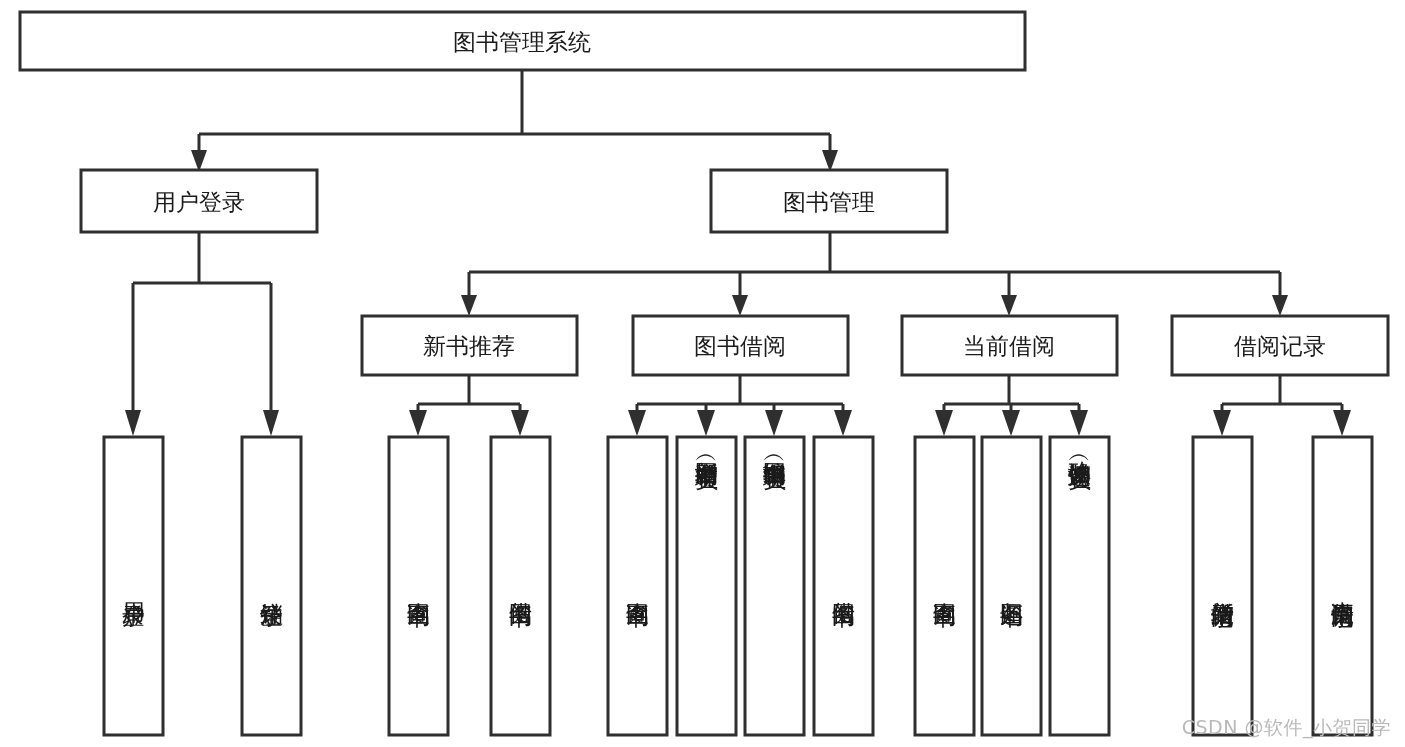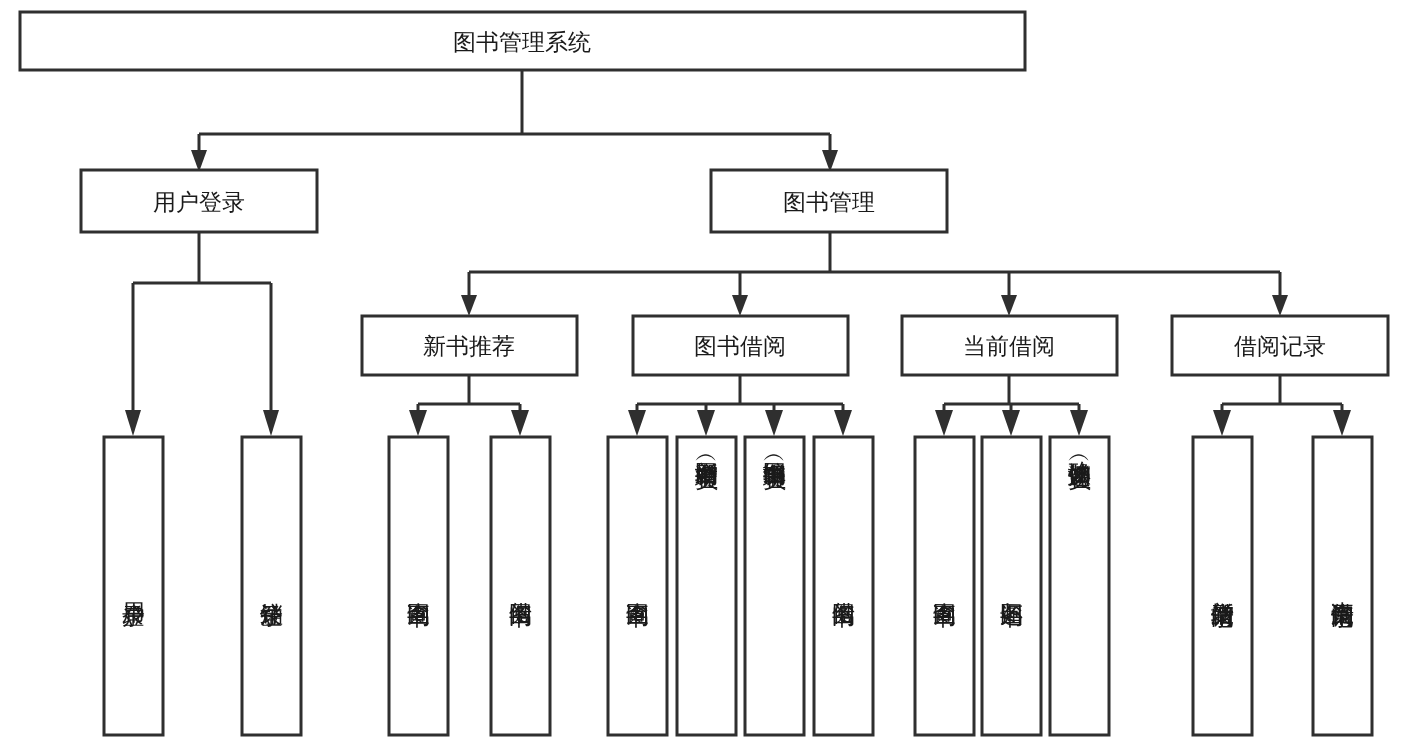--- a/index.html
+++ b/index.html
@@ -234,14 +234,15 @@
     <span class="leaf-label">确认归还（管理员）</span>
   </div>
 
   <div class="leaf-label-wrap" style="left:1193px; top:437px; width:59px; height:298px;">
     <span class="leaf-label">新增借阅记录</span>
   </div>
   <div class="leaf-label-wrap" style="left:1313px; top:437px; width:59px; height:298px;">
     <span class="leaf-label">查询借阅记录</span>
   </div>
 
+  <div class="watermark">CSDN @软件_小贺同学</div>
 
 </div>
 
 </body></html>

